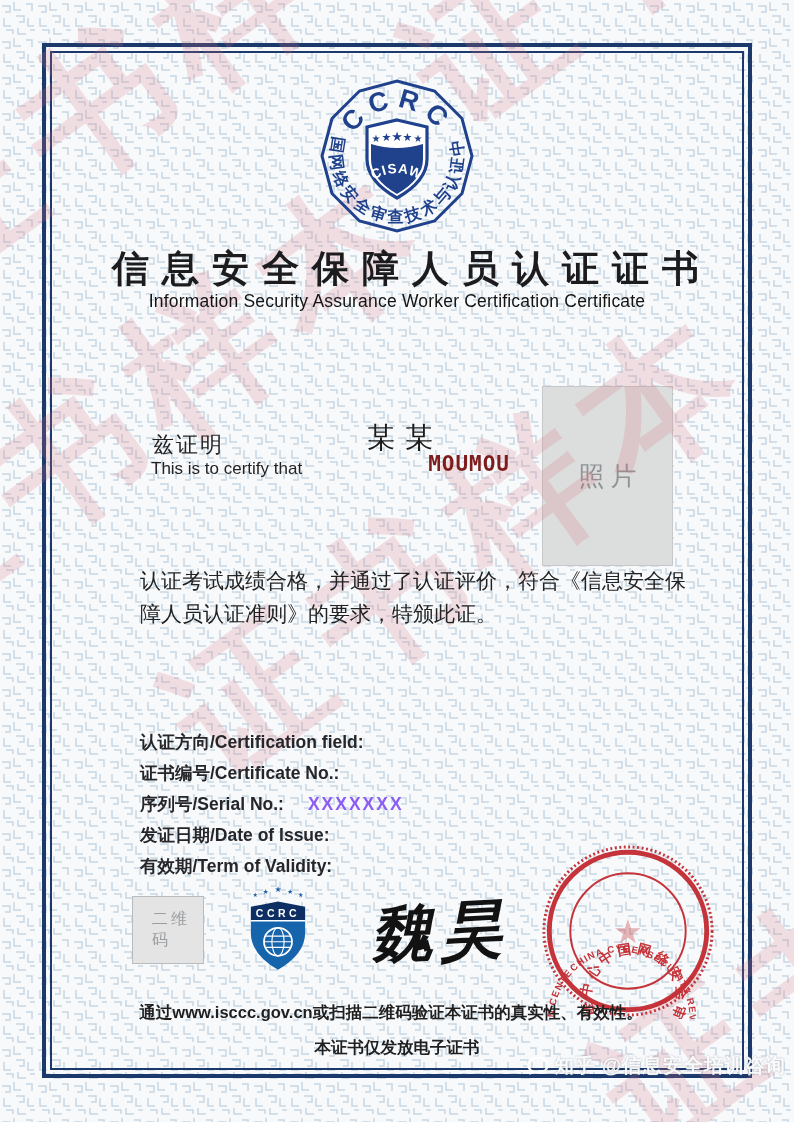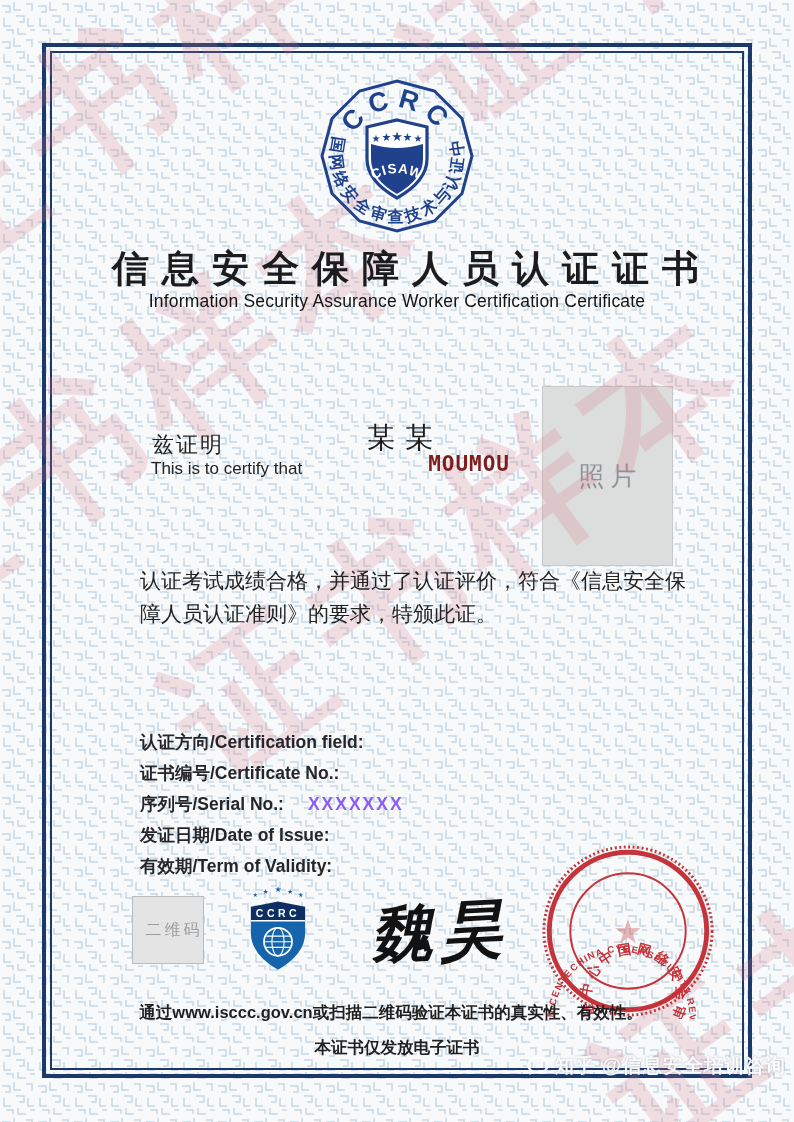--- a/index.html
+++ b/index.html
@@ -49,21 +49,21 @@
              line-height:20.5px; color:#1e1e1e; white-space:pre-line; }
   
   .fields { position:absolute; left:140px; top:727px; }
   .field-row { height:31px; line-height:31px; font-size:17.5px; color:#26262a; font-weight:600; }
   .field-value { font-family:Liberation Sans, sans-serif; font-weight:bold;
                  letter-spacing:2px; margin-left:24px; color:#8b5cf6; }
   
   .qr-box { position:absolute; left:132px; top:896px; width:72px; height:68px;
             background:#e4e4e4; border:1px solid #b9bcbe;
             display:flex; align-items:center; justify-content:center;
-            font-size:16px; color:#9a9ea1; letter-spacing:3px; padding-left:12px; }
+            font-size:16px; color:#9a9ea1; letter-spacing:3px; padding-left:19px; }
   .bottom-logo-svg { position:absolute; left:243px; top:884px; }
   .signature { position:absolute; left:350px; top:890px; width:180px; text-align:center;
                font-size:62px; font-weight:bold; font-style:italic; color:#121212;
                letter-spacing:8px; transform:rotate(-3deg); }
   .stamp-svg { position:absolute; left:540px; top:843px; opacity:0.93; }
   
   .footer-1 { position:absolute; left:42px; top:1002px; width:698px; text-align:center;
               font-size:16.5px; font-weight:600; color:#1f1f1f; }
   .footer-2 { position:absolute; left:42px; top:1037px; width:710px; text-align:center;
               font-size:16.5px; font-weight:600; color:#1f1f1f; }

